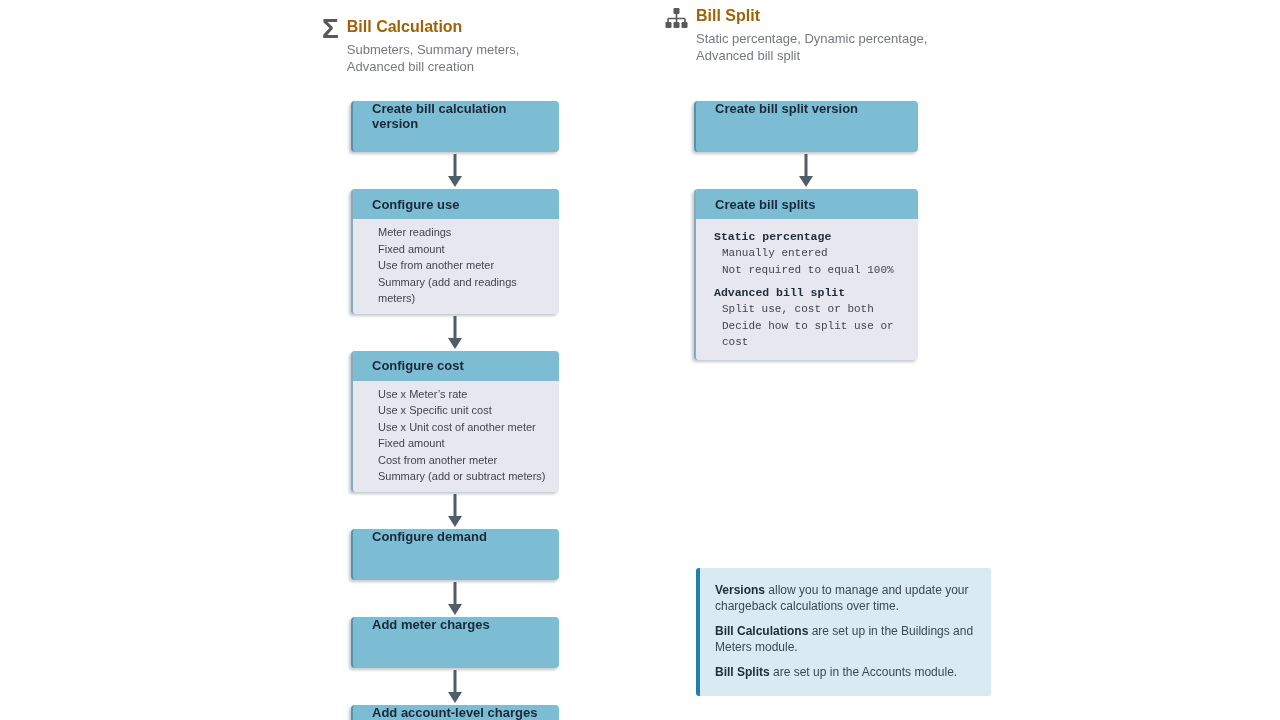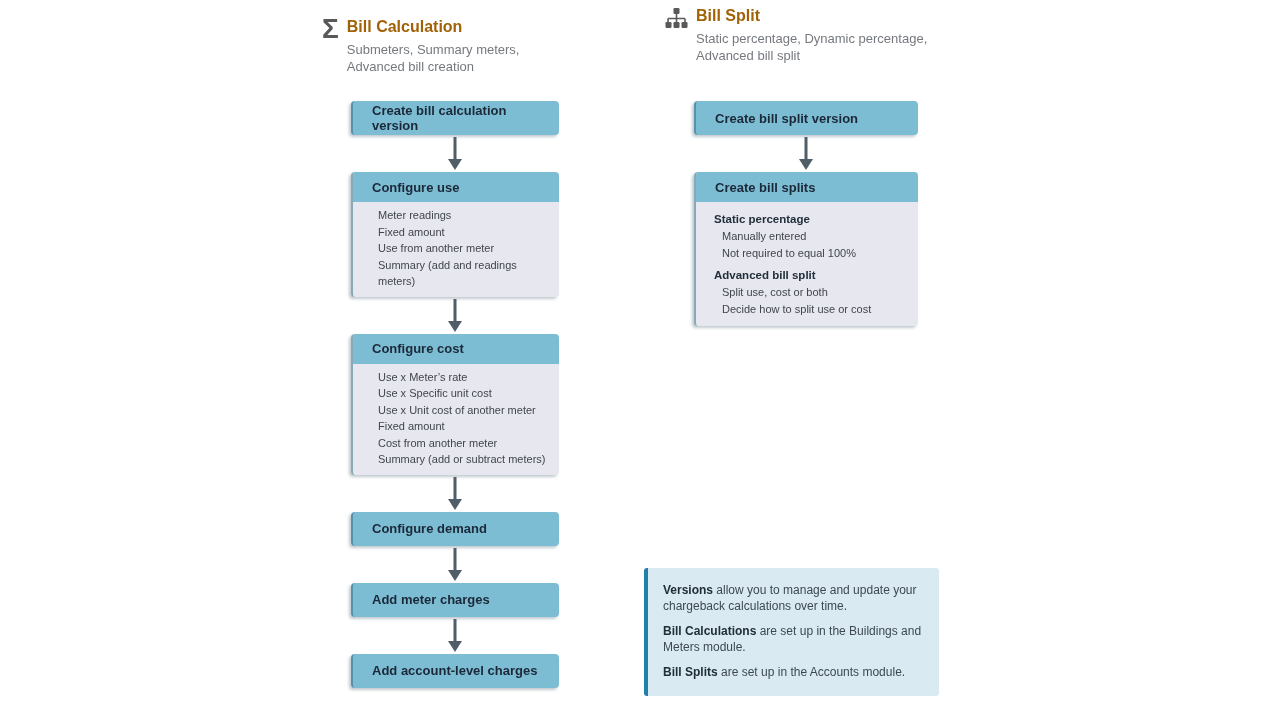--- a/index.html
+++ b/index.html
@@ -30,23 +30,23 @@
   .flow-left  { left: 351px; top: 101px; width: 208px; }
   .flow-right { left: 694px; top: 101px; width: 224px; }
 
   .node {
     border-radius: 4px;
     border-left: 2px solid rgba(47, 104, 128, 0.5);
     box-shadow: -2px 2px 3px rgba(90, 115, 130, 0.38);
     background: #7dbdd4;
   }
   .simple {
-    height: 34px;
+    height: 51px;
     display: flex;
-    align-items: center;
+    align-items: flex-start;
     padding: 0 19px 0 19px;
     font-size: 13px;
     font-weight: bold;
     color: #1b2838;
   }
   .group { background: #e7e8ef; overflow: hidden; }
   .group-header {
     height: 30px;
     background: #7dbdd4;
     display: flex;
@@ -58,21 +58,21 @@
   }
   .group-body { padding: 5px 4px 7px 0; }
   .group-body .item {
     font-size: 11px;
     color: #40454d;
     line-height: 16.5px;
     padding-left: 25px;
     padding-right: 6px;
   }
   .flow-right .group-body { padding: 3px 4px 9px 0; }
-  .section { padding-top: 6px; }
+  .section { padding-top: 6px; font-family: Liberation Mono, monospace; }
   .sec-h {
     font-size: 11.5px;
     font-weight: bold;
     color: #222e3a;
     line-height: 17px;
     padding-left: 18px;
   }
   .flow-right .item { padding-left: 26px; padding-right: 12px; line-height: 16.5px; }
 
   
@@ -95,21 +95,21 @@
     top: 24px;
     width: 0; height: 0;
     border-left: 7px solid transparent;
     border-right: 7px solid transparent;
     border-top: 11px solid #505e68;
   }
 
   
   .note {
     position: absolute;
-    left: 644px;
+    left: 696px;
     top: 568px;
     width: 295px;
     min-height: 120px;
     background: #d9eaf2;
     border-left: 4px solid #1f80a9;
     border-radius: 3px;
     padding: 5px 12px 7px 15px;
   }
   .note p { font-size: 12px; line-height: 16px; color: #3d4852; margin: 9px 0; }
   .note strong { color: #222e3a; font-weight: bold; }

